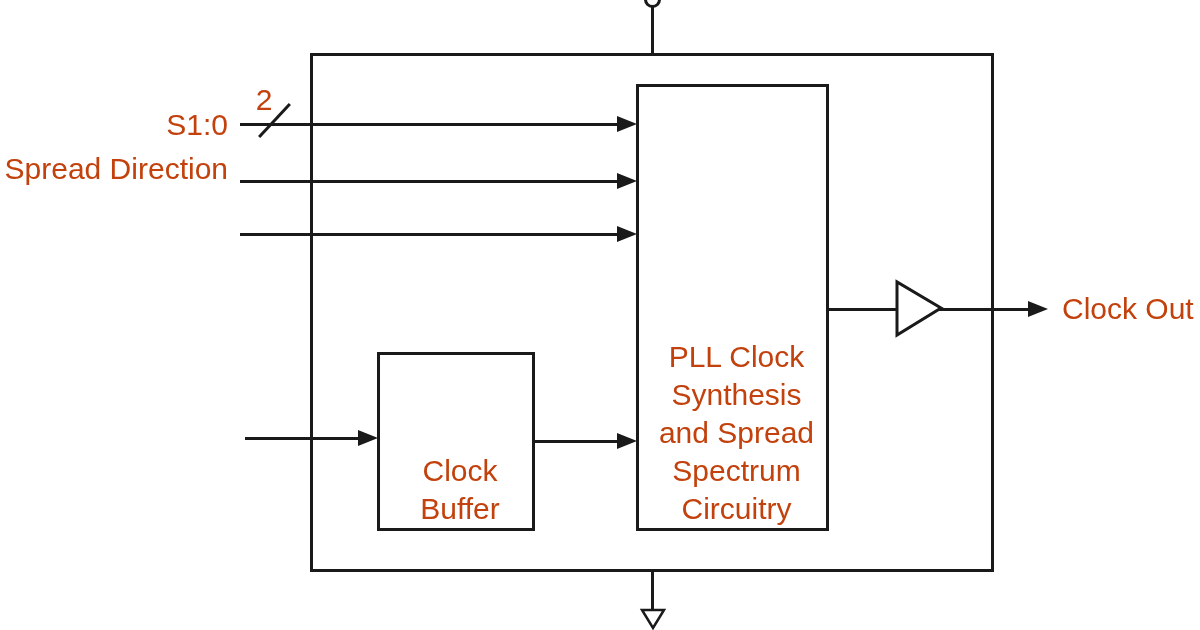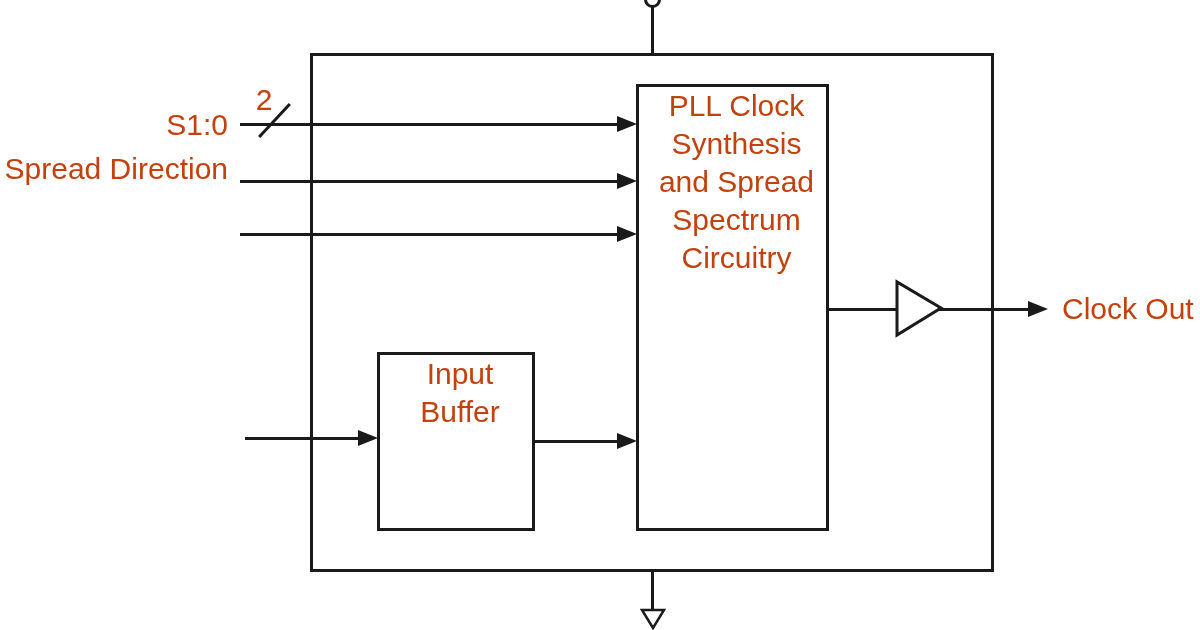--- a/index.html
+++ b/index.html
@@ -17,21 +17,21 @@
     color: #c2410c;
   }
   .box {
     position: absolute;
     border: 3px solid #1a1a1a;
     box-sizing: border-box;
     background: #ffffff;
   }
   .block {
     display: flex;
-    align-items: flex-start;
+    align-items: flex-end;
     justify-content: center;
     text-align: center;
     padding-left: 8px;
   }
   .block-label {
     white-space: pre-line;
     font-size: 30px;
     line-height: 38px;
   }
   .wire-h {
@@ -115,21 +115,21 @@
   <div class="wire-h" style="left:240px; top:233px; width:379px;"></div>
   <div class="arrow-right" style="left:617px; top:226px;"></div>
 
   <div class="wire-h" style="left:245px; top:437px; width:115px;"></div>
   <div class="arrow-right" style="left:358px; top:430px;"></div>
 
   <div class="wire-h" style="left:534px; top:440px; width:85px;"></div>
   <div class="arrow-right" style="left:617px; top:433px;"></div>
 
   <div class="box block" style="left:377px; top:352px; width:158px; height:179px;">
-    <span class="block-label">Input
+    <span class="block-label">Clock
 Buffer</span>
   </div>
 
   <div class="box block" style="left:636px; top:84px; width:193px; height:447px;">
     <span class="block-label">PLL Clock
 Synthesis
 and Spread
 Spectrum
 Circuitry</span>
   </div>

